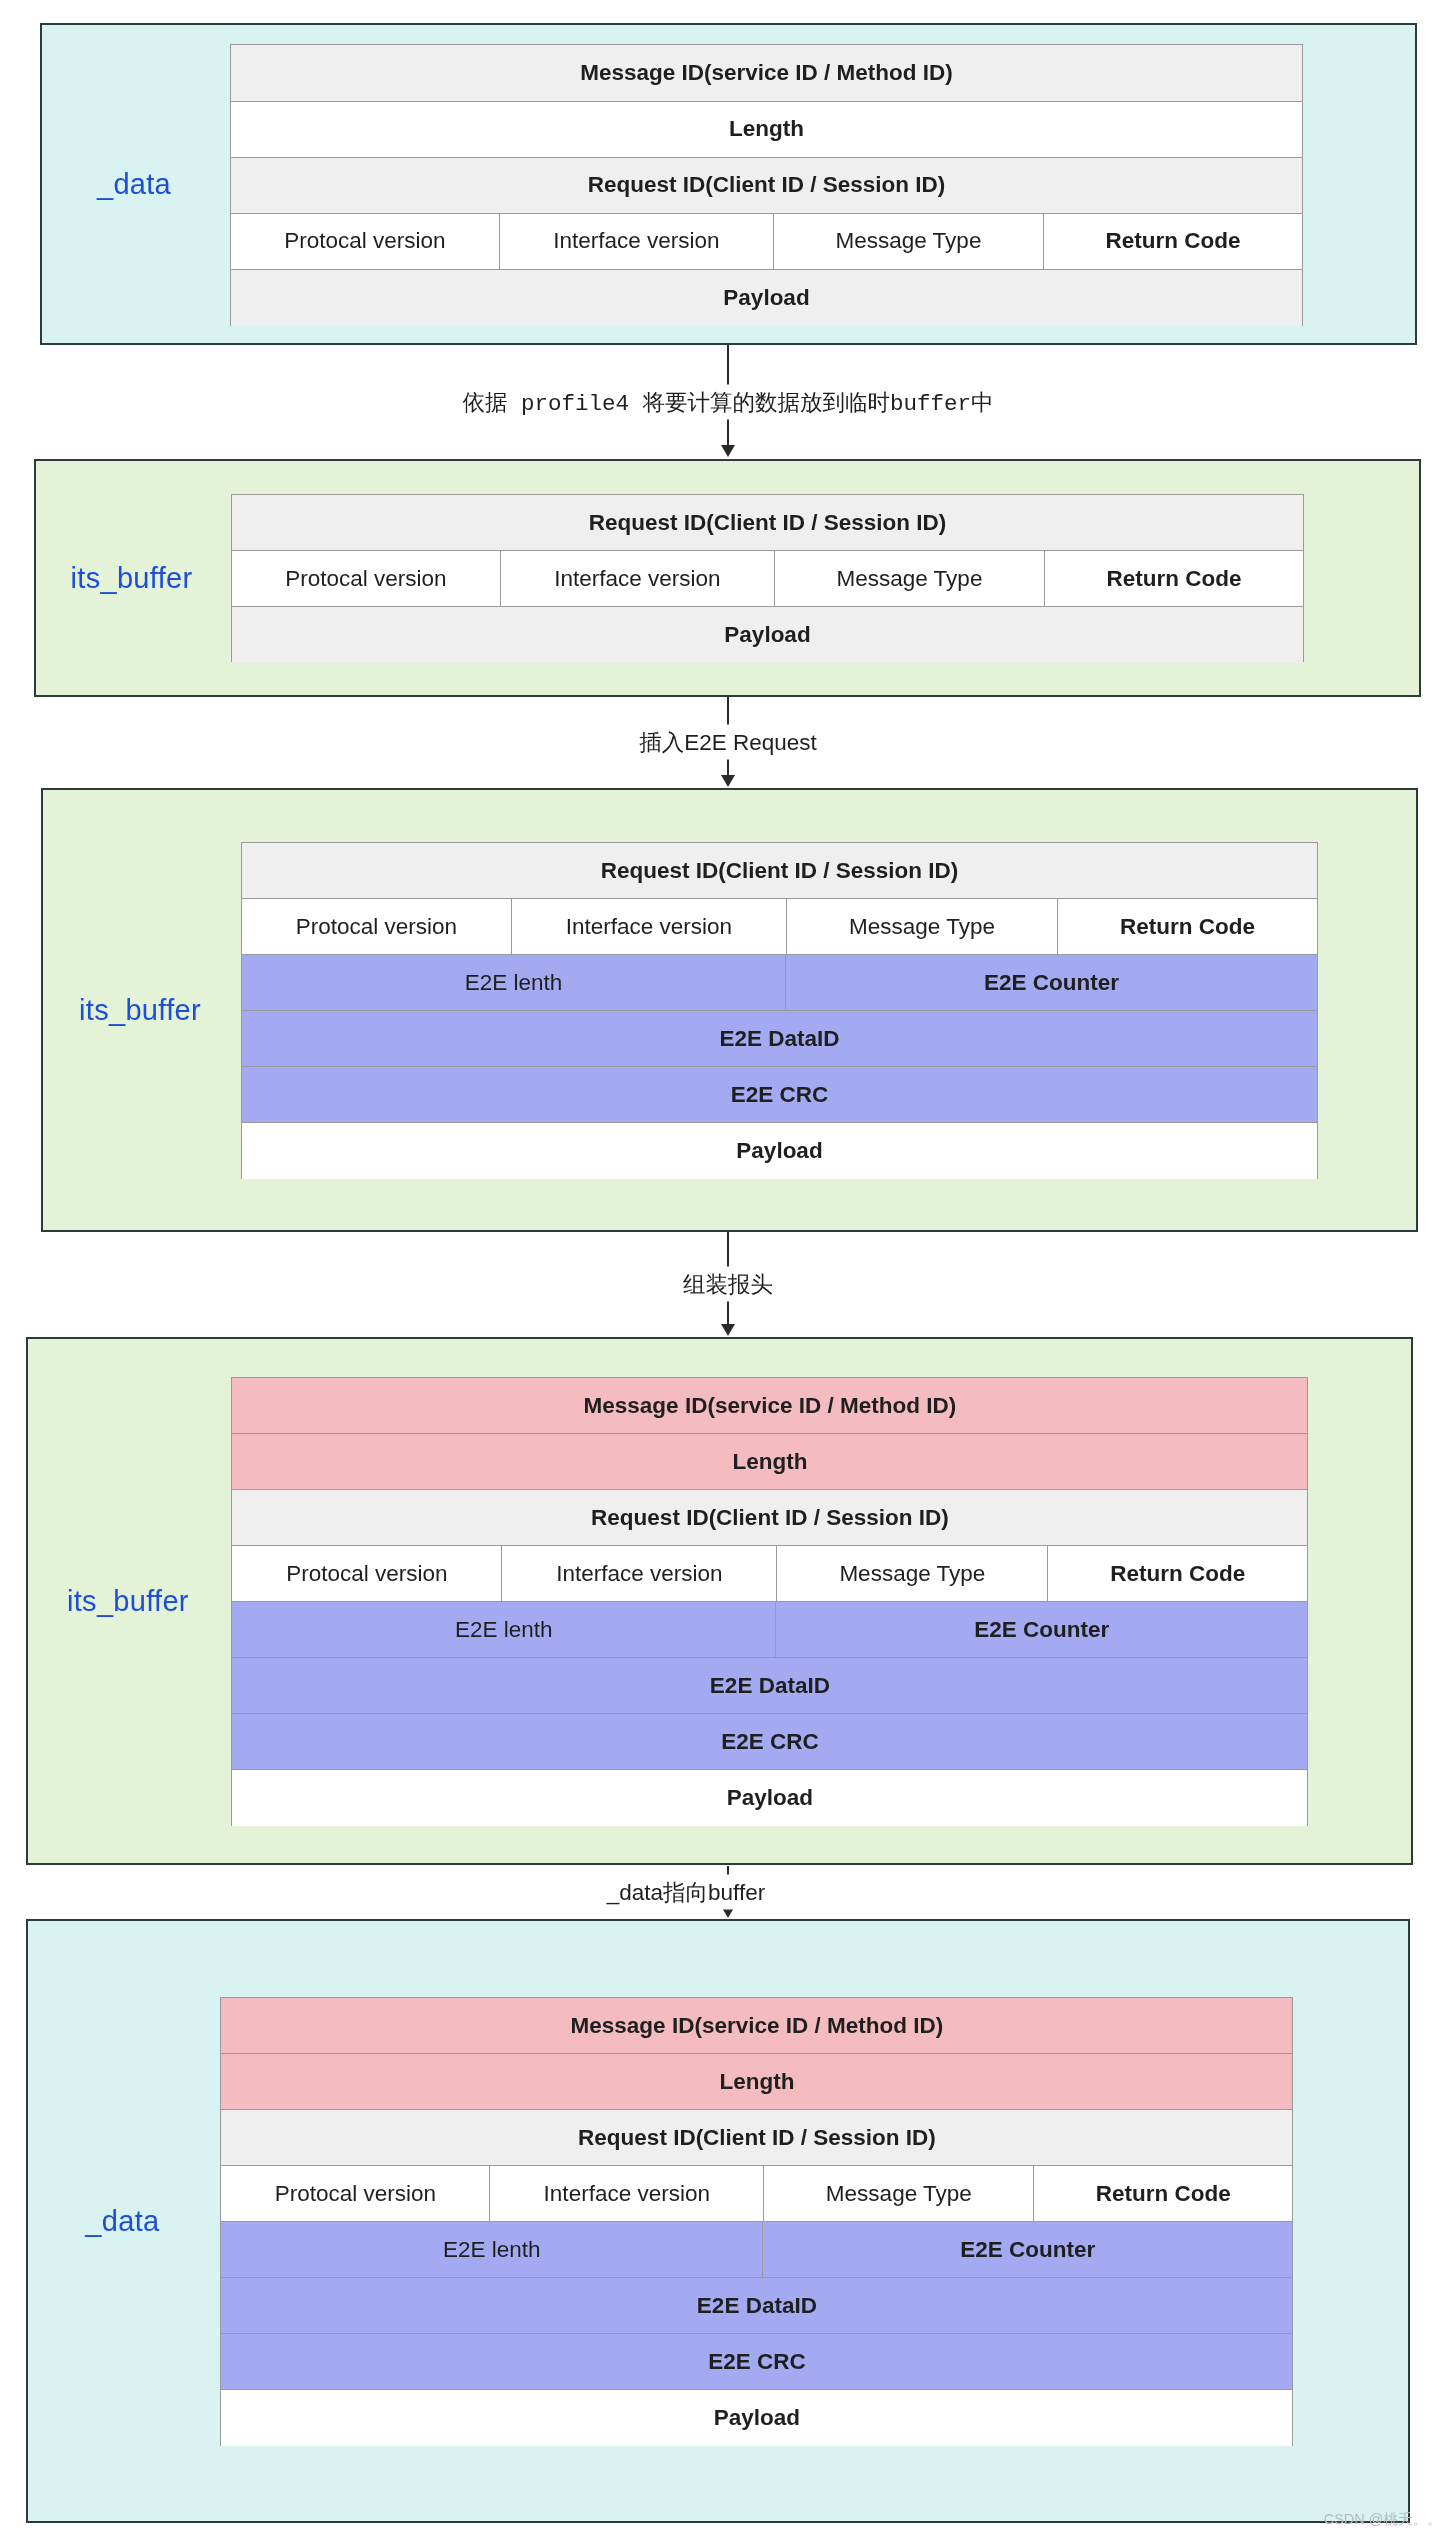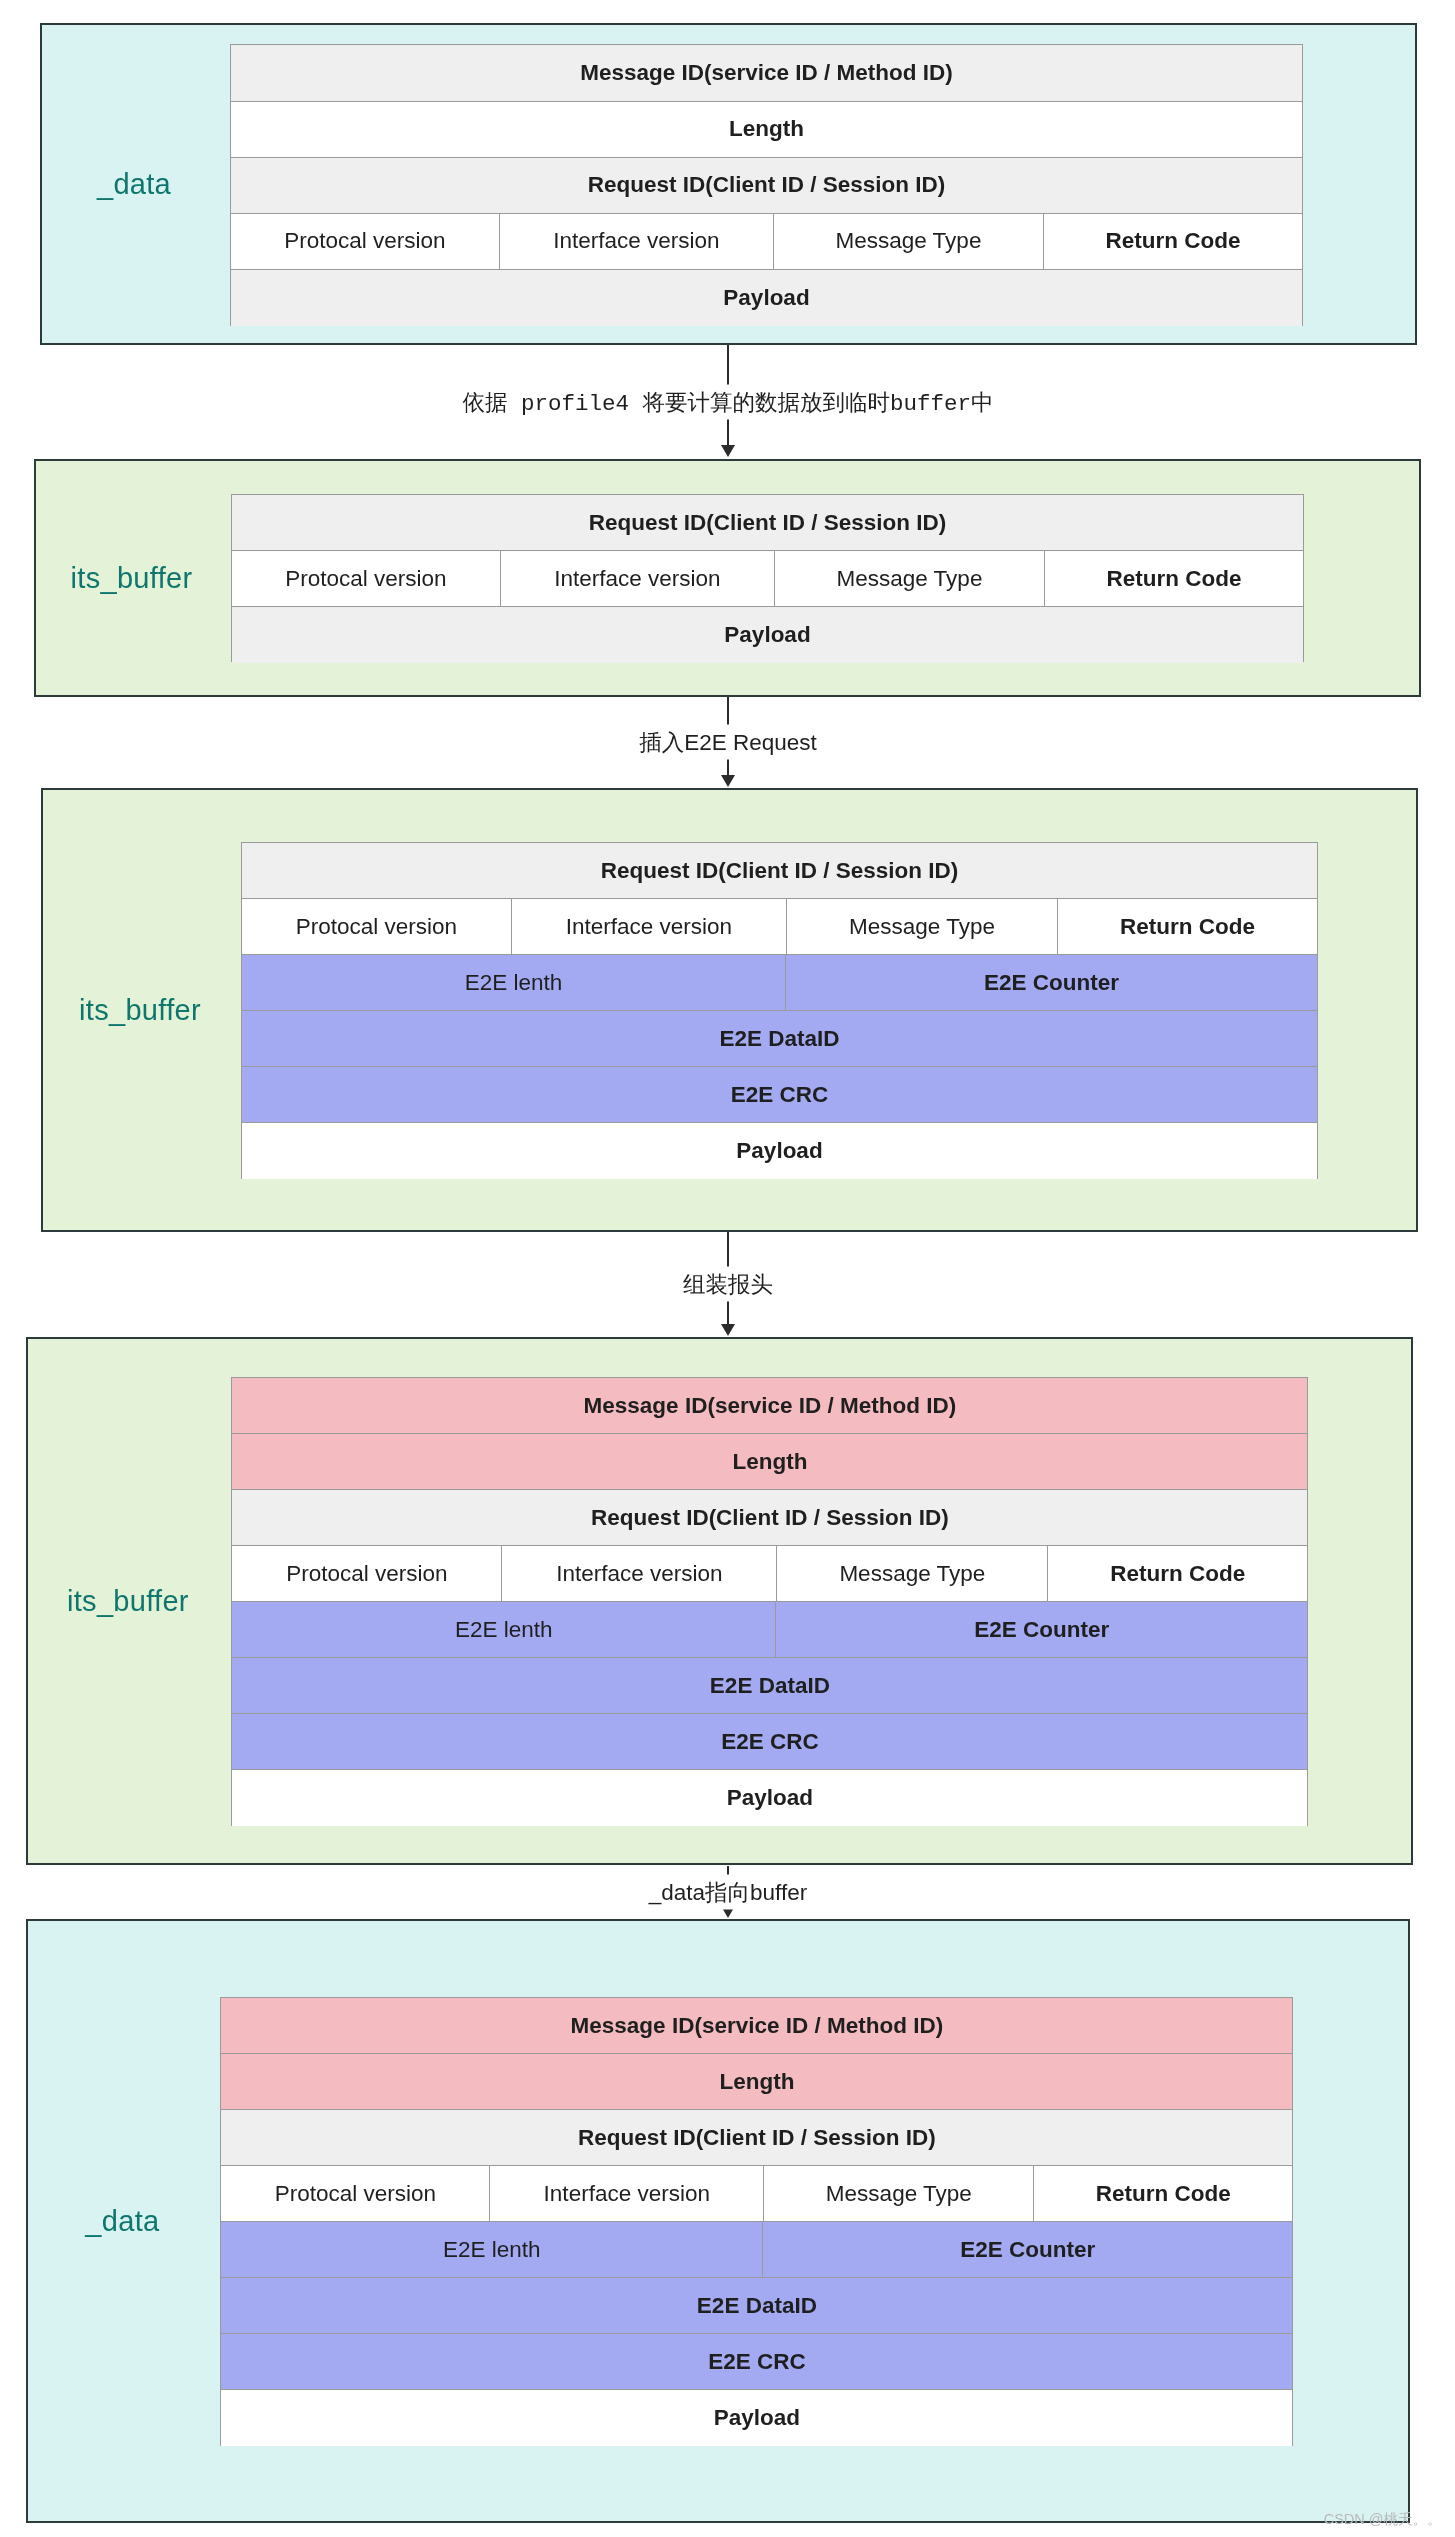--- a/index.html
+++ b/index.html
@@ -21,21 +21,21 @@
     display:flex;
     align-items:center;
   }
   .block.cyan{background:#d8f3f2;}
   .block.green{background:#e4f2d8;}
 
   .block-label{
     flex:0 0 auto;
     text-align:center;
     font-size:29px;
-    color:#0f766e;
+    color:#1d4ed8;
     white-space:nowrap;
     letter-spacing:0.3px;
   }
   .packet{
     position:absolute;
     box-sizing:border-box;
     border:1.3px solid #9a9a9a;
     background:#ffffff;
   }
 
@@ -253,17 +253,17 @@
       <div class="arrow-label" style="left: 728px; top: 742px;">插入E2E Request</div>
       <div class="arrow" style="top: 1232px; height: 104px;">
         <div class="shaft" style="height: 94px;"></div>
         <div class="head" style="top: 92px;"></div>
       </div>
       <div class="arrow-label" style="left: 728px; top: 1284px;">组装报头</div>
       <div class="arrow" style="top: 1866px; height: 52px;">
         <div class="shaft" style="height: 41px;"></div>
         <div class="head" style="top: 40px;"></div>
       </div>
-      <div class="arrow-label" style="left: 728px; top: 1892px;">_data指向buffer</div>
+      <div class="arrow-label" style="left: 686px; top: 1892px;">_data指向buffer</div>
     </div>
   <div class="watermark">CSDN @桃夭。。</div>
 </div>
 
 
 </body></html>

